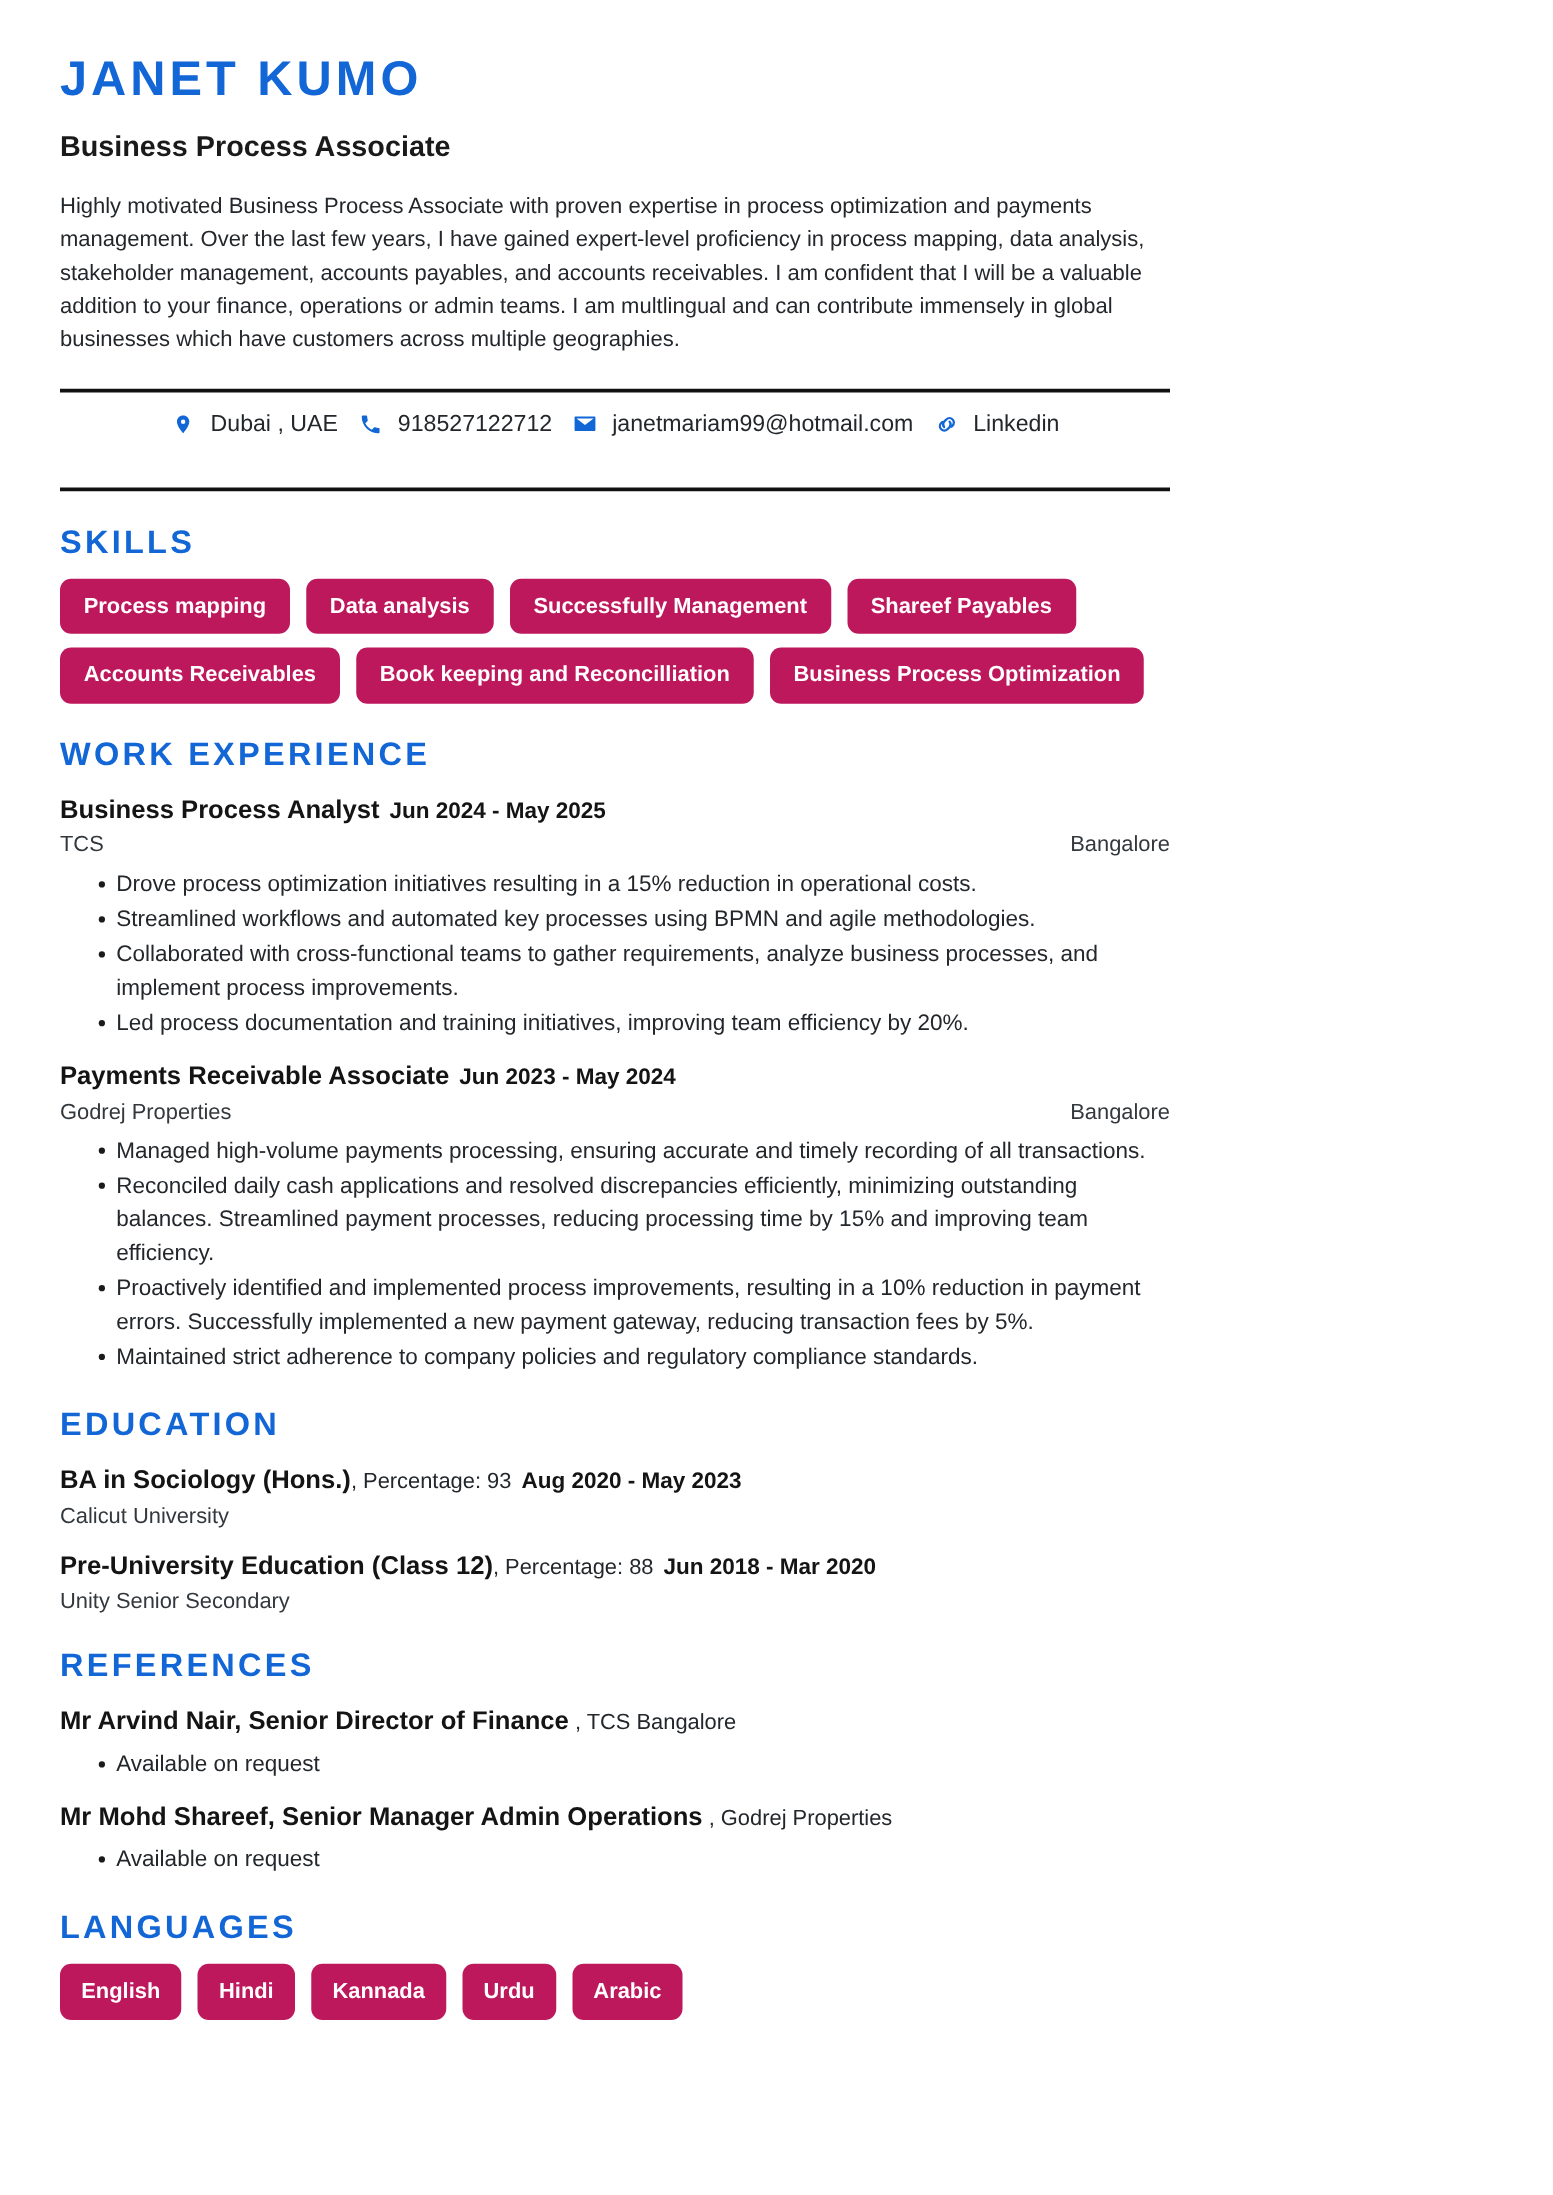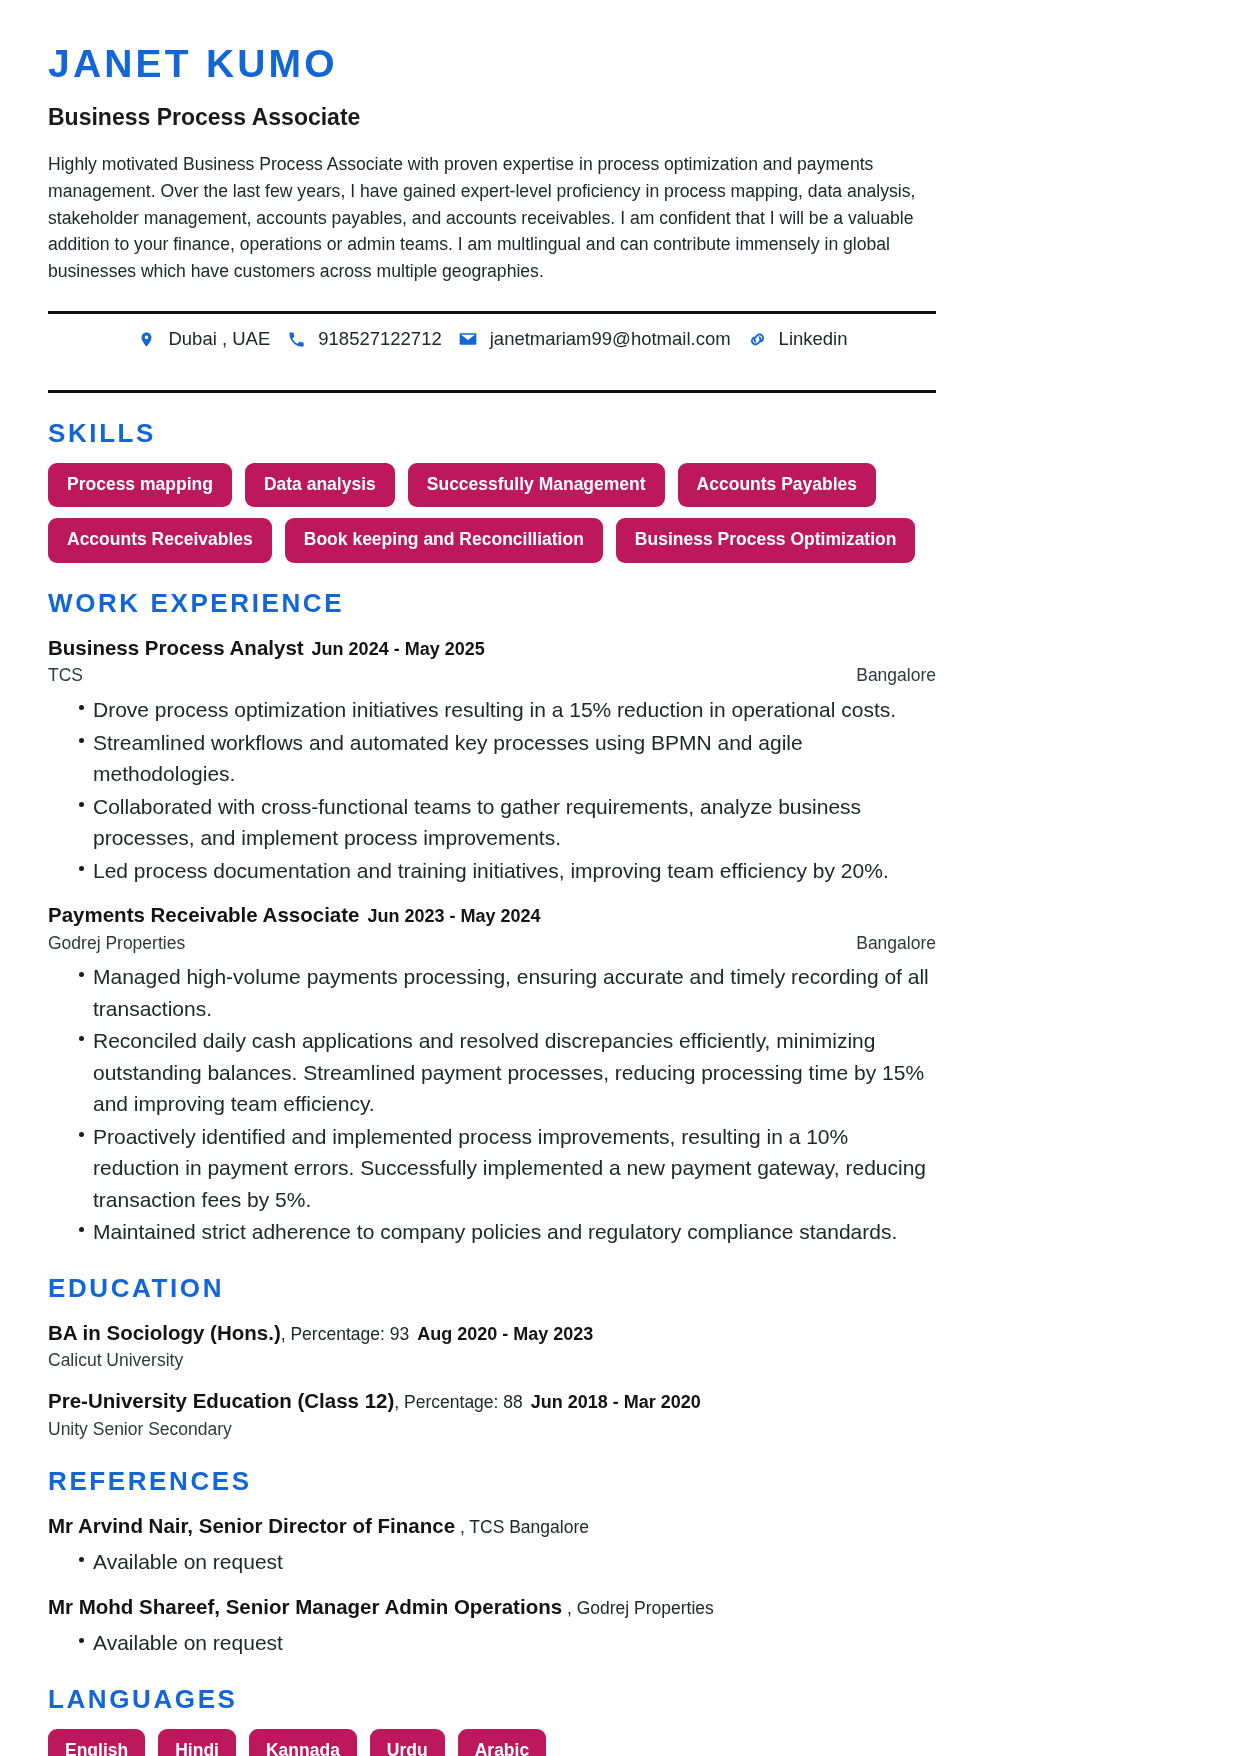--- a/index.html
+++ b/index.html
@@ -152,21 +152,21 @@
     color: #23272b;
   }
 
   ul.bullets {
     margin: 7px 0 0 0;
     padding: 0 0 0 31px;
     list-style: none;
   }
   ul.bullets li {
     position: relative;
-    font-size: 21px;
+    font-size: 18px;
     line-height: 1.5;
     color: #23272b;
     padding-left: 14px;
     margin-bottom: 1px;
   }
   ul.bullets li::before {
     content: "";
     position: absolute;
     left: 0;
     top: 11px;
@@ -245,21 +245,21 @@
   </div>
 
   <hr class="rule">
 
   <div class="section">
     <div class="section-title">SKILLS</div>
     <div class="chips">
       <span class="chip">Process mapping</span>
       <span class="chip">Data analysis</span>
       <span class="chip">Successfully Management</span>
-      <span class="chip">Accounts Payables</span>
+      <span class="chip">Shareef Payables</span>
       <span class="chip">Accounts Receivables</span>
       <span class="chip">Book keeping and Reconcilliation</span>
       <span class="chip">Business Process Optimization</span>
     </div>
   </div>
 
   <div class="section">
     <div class="section-title">WORK EXPERIENCE</div>
 
     <div class="entry">

